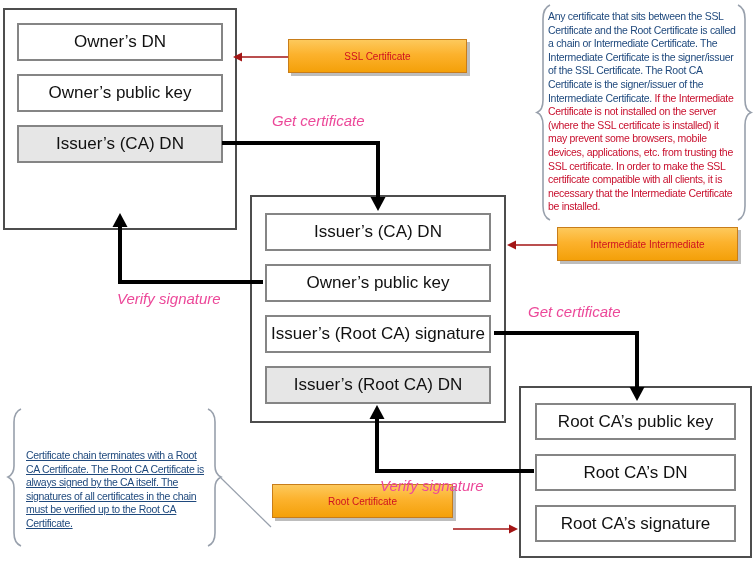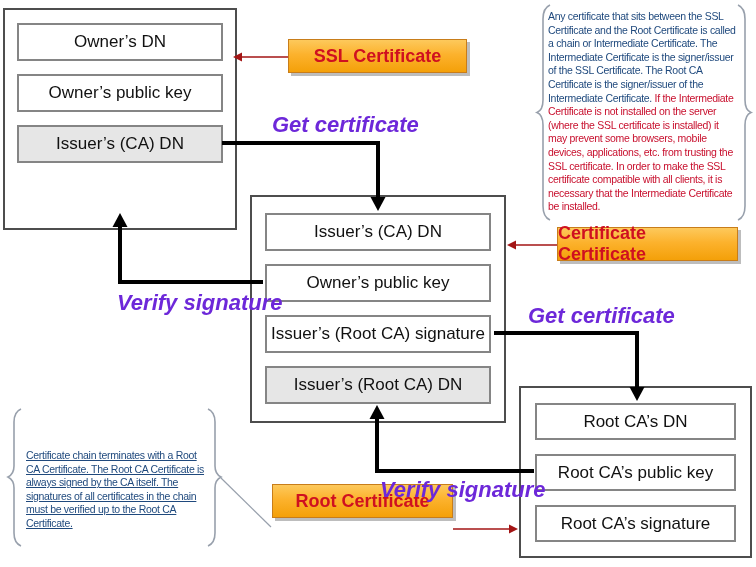--- a/index.html
+++ b/index.html
@@ -22,28 +22,28 @@
   #ssl-box .cert-row{height:38px;margin-bottom:13px;}
   #int-box{left:250px;top:195px;width:256px;height:228px;padding:16px 13px 0 13px;}
   #int-box .cert-row{height:38px;margin-bottom:13px;}
   #root-box{left:519px;top:386px;width:233px;height:172px;padding:15px 14px 0 14px;}
   #root-box .cert-row{height:38px;margin-bottom:14px;}
   
   .tag{
     position:absolute;box-sizing:border-box;height:34px;
     background:linear-gradient(#fdc95c 0%, #fcb22d 45%, #f4a009 100%);
     border:1px solid #c87d1a;box-shadow:3px 3px 0 0 #bdbdbd;
-    color:#cf1020;font-size:18px;display:flex;align-items:center;justify-content:center;font-weight:bold;
+    color:#cf1020;font-size:10px;display:flex;align-items:center;justify-content:center;
   }
   #tag-ssl{left:288px;top:39px;width:179px;}
   #tag-int{left:557px;top:227px;width:181px;}
   #tag-root{left:272px;top:484px;width:181px;}
   
   .edge-label{
-    position:absolute;font-style:italic;font-size:22px;color:#6d28d9;white-space:nowrap;font-weight:bold;
+    position:absolute;font-style:italic;font-size:15px;color:#ec4899;white-space:nowrap;
   }
   #lbl-gc1{left:272px;top:112px;}
   #lbl-vs1{left:117px;top:290px;}
   #lbl-gc2{left:528px;top:303px;}
   #lbl-vs2{left:380px;top:477px;}
   
   .note{
     position:absolute;font-size:10.5px;line-height:13.6px;letter-spacing:-0.3px;
     color:#1F497D;text-align:left;
   }
@@ -65,27 +65,27 @@
   </div>
 
   <div class="cert-box" id="int-box">
     <div class="cert-row">Issuer’s (CA) DN</div>
     <div class="cert-row">Owner’s public key</div>
     <div class="cert-row">Issuer’s (Root CA) signature</div>
     <div class="cert-row shaded">Issuer’s (Root CA) DN</div>
   </div>
 
   <div class="cert-box" id="root-box">
+    <div class="cert-row">Root CA’s public key</div>
     <div class="cert-row">Root CA’s DN</div>
-    <div class="cert-row">Root CA’s public key</div>
     <div class="cert-row">Root CA’s signature</div>
   </div>
 
   <div class="tag" id="tag-ssl">SSL Certificate</div>
-  <div class="tag" id="tag-int">Certificate Certificate</div>
+  <div class="tag" id="tag-int">Intermediate Intermediate</div>
   <div class="tag" id="tag-root">Root Certificate</div>
 
   <div class="edge-label" id="lbl-gc1">Get certificate</div>
   <div class="edge-label" id="lbl-vs1">Verify signature</div>
   <div class="edge-label" id="lbl-gc2">Get certificate</div>
   <div class="edge-label" id="lbl-vs2">Verify signature</div>
 
   <div class="note" id="note-int"><span>Any certificate that sits between the SSL Certificate and the Root Certificate is called a chain or Intermediate Certificate. The Intermediate Certificate is the signer/issuer of the SSL  Certificate. The Root CA Certificate is the signer/issuer of the Intermediate Certificate. </span><span class="red">If the Intermediate Certificate is not installed on the server (where the SSL certificate is installed) it may prevent some browsers, mobile devices, applications, etc. from trusting the SSL certificate. In order to make the SSL certificate compatible with all clients, it is necessary that the Intermediate Certificate be installed.</span></div>
   <div class="note" id="note-root"><span>Certificate chain terminates with a Root CA Certificate. The Root CA Certificate is always signed by the CA itself. The signatures of all certificates in the chain must be verified up to the Root CA Certificate.</span></div>
 

